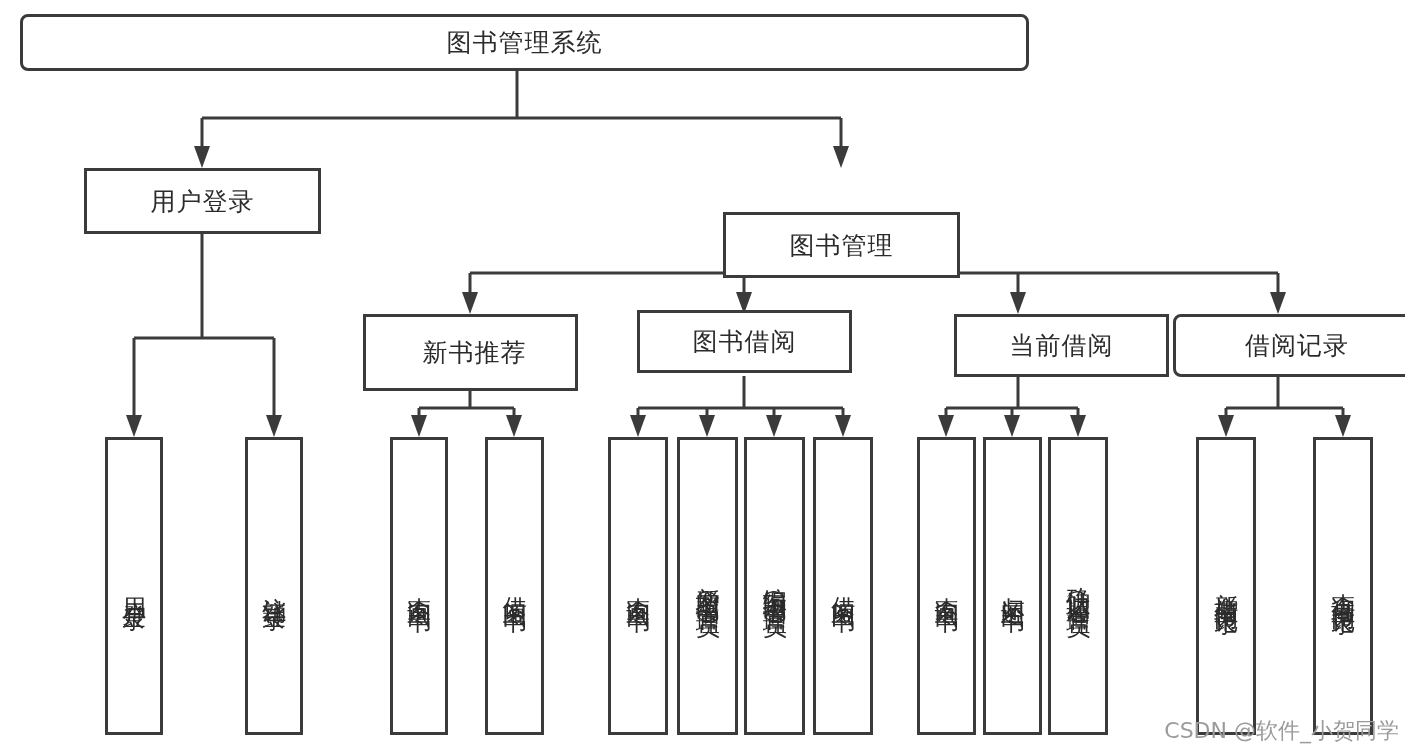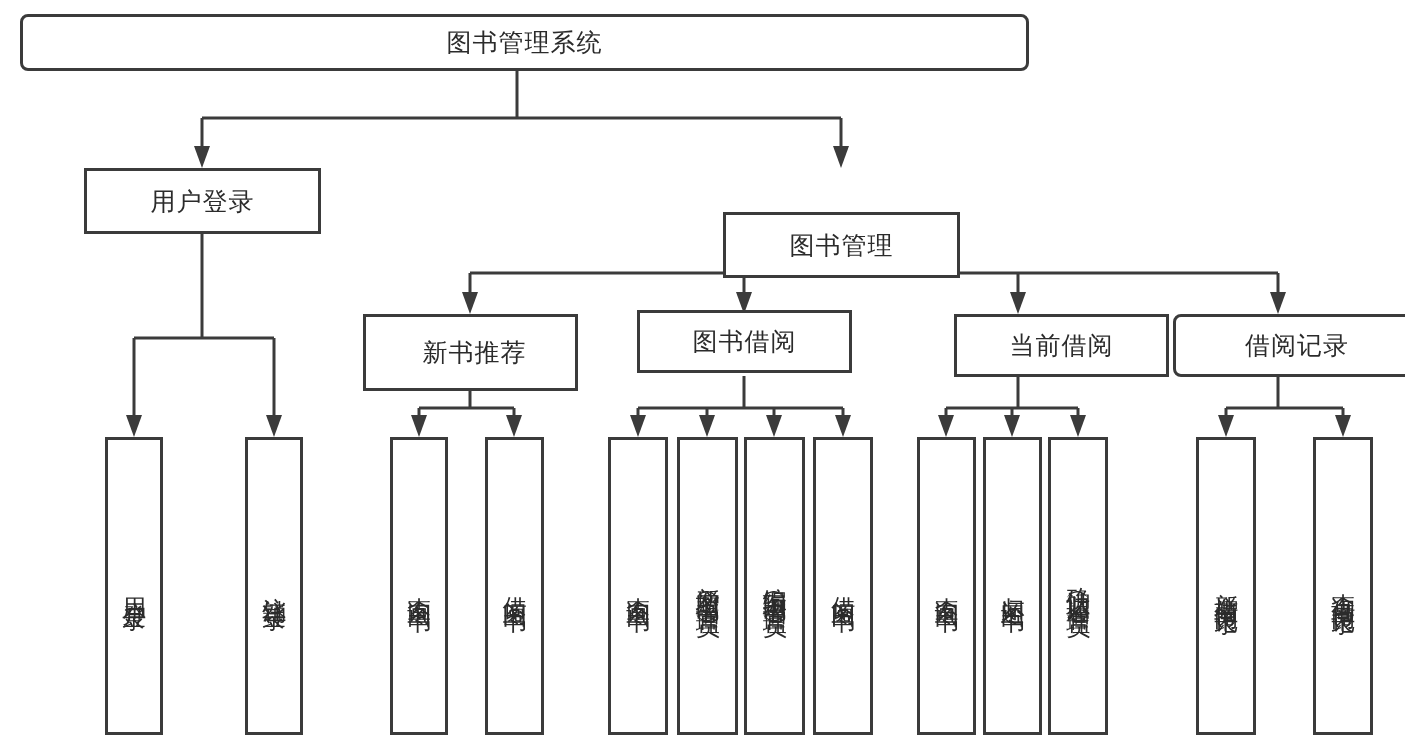--- a/index.html
+++ b/index.html
@@ -216,14 +216,15 @@
     <span>确认归还（管理员）</span>
   </div>
 
   <div class="node vbox n-g5c1">
     <span>新增借阅记录</span>
   </div>
   <div class="node vbox n-g5c2">
     <span>查询借阅记录</span>
   </div>
 
+  <div class="watermark">CSDN @软件_小贺同学</div>
 
 </div>
 
 </body></html>

